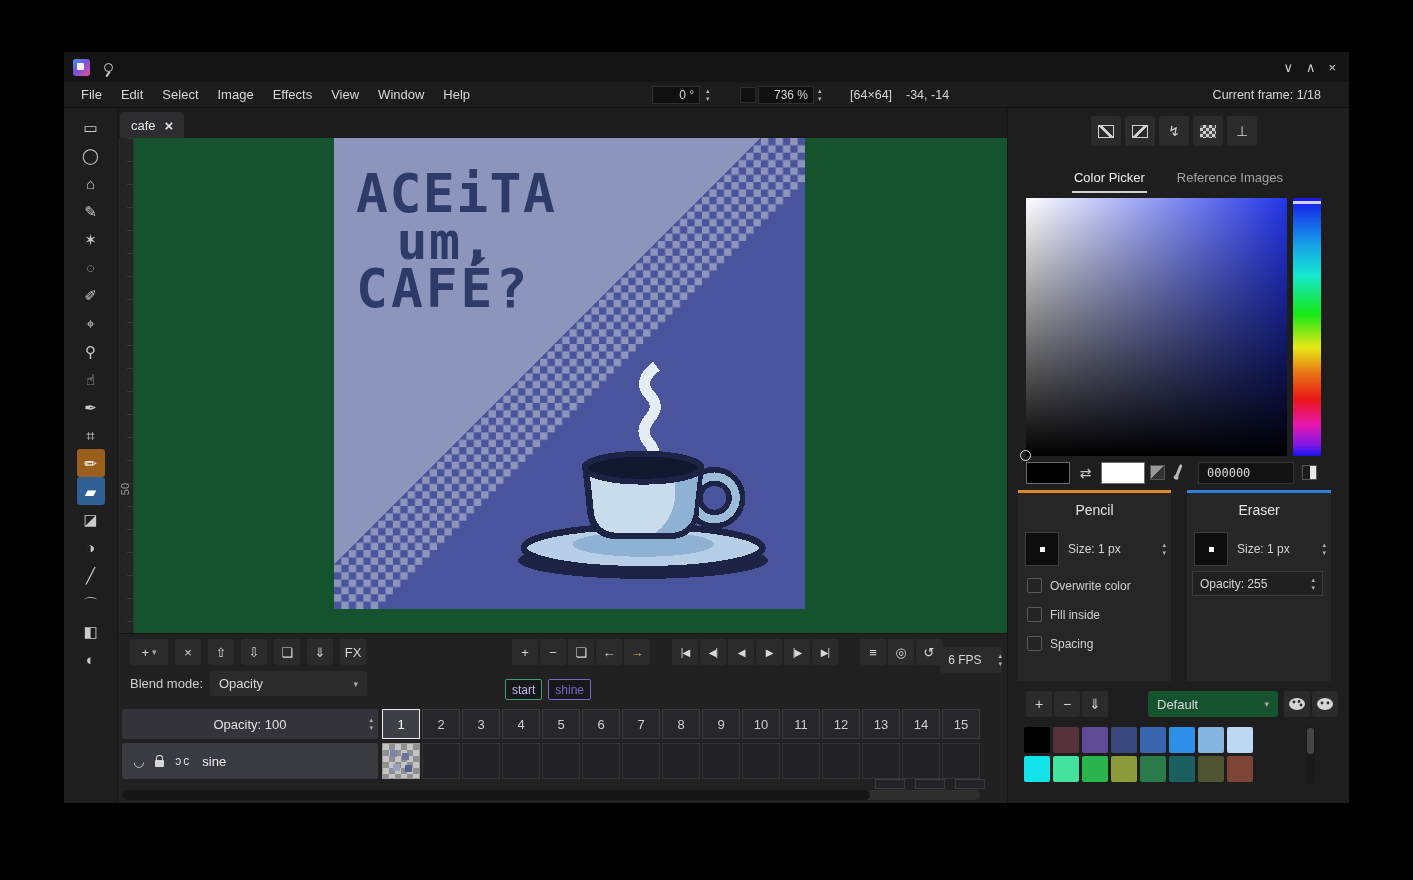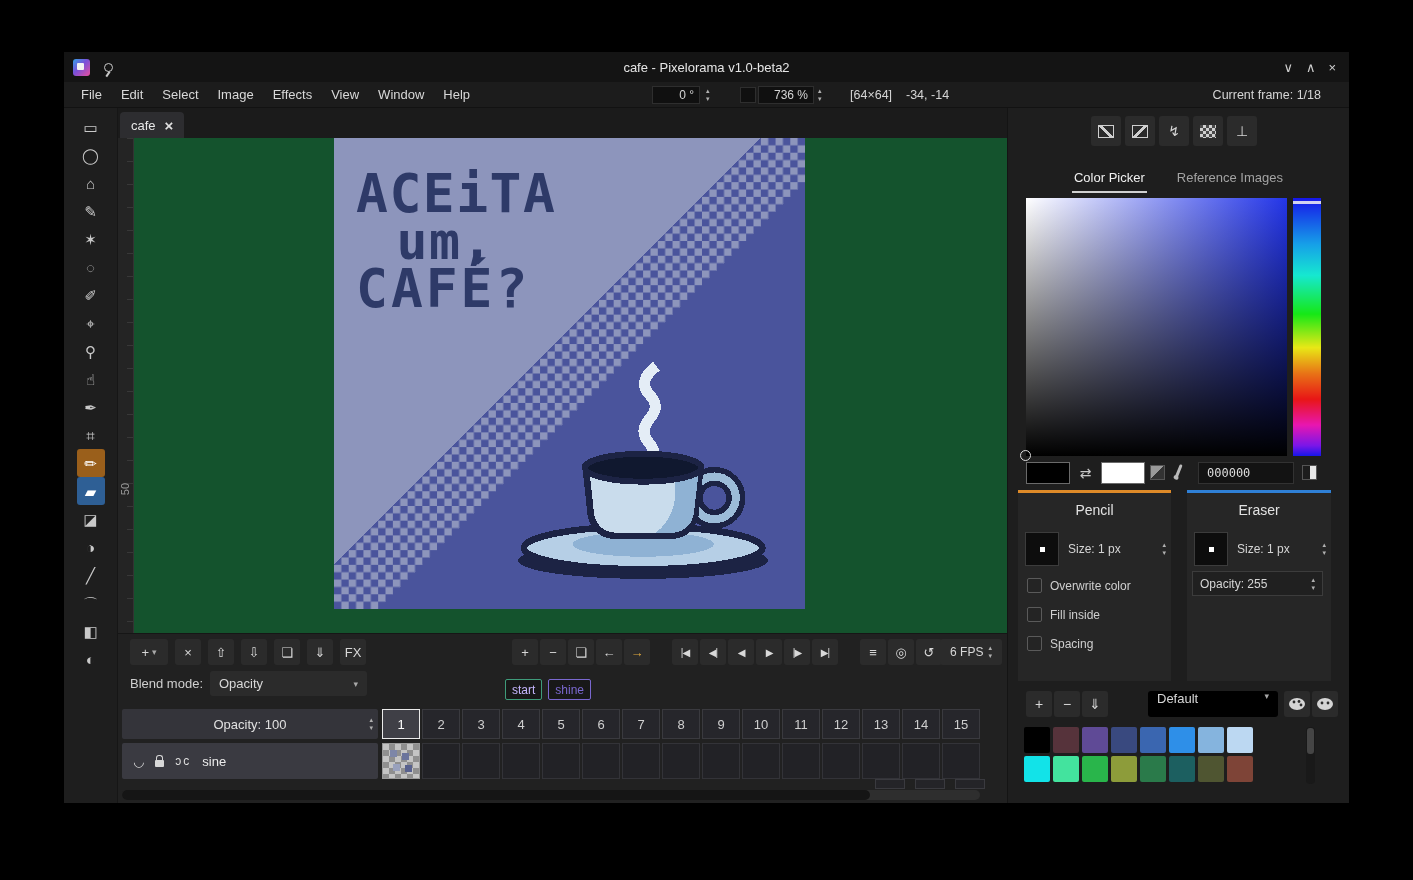--- a/index.html
+++ b/index.html
@@ -66,22 +66,22 @@
 
   
   .timeline{flex:0 0 170px;background:#212121;border-top:1px solid #161616;position:relative}
   .tl-btn{width:26px;height:26px;background:#2b2b2b;border-radius:3px;display:flex;align-items:center;
           justify-content:center;font-size:13px;color:#d8d8d8;flex:0 0 auto}
   #layer-buttons{position:absolute;left:12px;top:5px;display:flex;gap:7px}
   #frame-buttons{position:absolute;left:394px;top:5px;display:flex;gap:2px}
   #playback-buttons{position:absolute;left:554px;top:5px;display:flex;gap:2px}
   #playback-buttons .tl-btn{font-size:10px;letter-spacing:-1px}
   #option-buttons{position:absolute;left:742px;top:5px;display:flex;gap:2px}
-  .fps-box{position:absolute;left:822px;top:5px;width:62px;height:26px;background:#2b2b2b;border-radius:3px;
-           display:flex;align-items:center;justify-content:center;gap:5px;font-size:12px}
+  .fps-box{position:absolute;left:822px;top:13px;width:62px;height:26px;background:#2b2b2b;border-radius:3px;
+           display:flex;align-items:center;justify-content:flex-end;gap:17px;font-size:12px}
   .blend-label{position:absolute;left:12px;top:42px;color:#cfcfcf}
   .blend-dd{position:absolute;left:92px;top:37px;width:157px;height:25px;background:#2b2b2b;border-radius:3px;
             display:flex;align-items:center;padding:0 9px}
   .dd-chevron{margin-left:auto;font-size:9px;color:#a8a8a8}
   #tag-row{position:absolute;left:387px;top:45px;display:flex;gap:6px}
   .tag-chip{height:21px;padding:0 6px;border:1px solid;border-radius:2px;font-size:12px;display:flex;
             align-items:center;background:rgba(0,0,0,.25)}
   .opacity-box{position:absolute;left:4px;top:75px;width:256px;height:30px;background:#34343a;border-radius:2px;
                display:flex;align-items:center;justify-content:center;color:#e0e0e0}
   .opacity-box .spin{position:absolute;right:5px;top:4px;height:22px}
@@ -148,36 +148,35 @@
   .size-label{margin-left:9px;font-size:12px;color:#d5d5d5}
   .size-row .spin{margin-left:auto}
   #pencil-options{position:absolute;left:9px;top:85px;display:flex;flex-direction:column;gap:14px}
   .opt-row{display:flex;align-items:center;gap:8px;font-size:12px;color:#cfcfcf}
   .checkbox{width:15px;height:15px;background:#242424;border:1px solid #5a5a5a;border-radius:2px;flex:0 0 15px}
   .opacity-spin{position:absolute;left:5px;top:78px;width:131px;height:25px;background:#202020;border:1px solid #3c3c3c;
                 display:flex;align-items:center;padding:0 7px;font-size:12px;color:#d5d5d5}
   .opacity-spin .spin{margin-left:auto}
   .pal-btn{position:absolute;top:583px;width:26px;height:26px;background:#2b2b2b;border-radius:3px;display:flex;
            align-items:center;justify-content:center;font-size:14px;color:#d8d8d8}
-  .pal-dd{position:absolute;left:140px;top:583px;width:130px;height:26px;background:#000000;border-radius:3px;
-          display:flex;align-items:flex-start;padding:0 9px}
+  .pal-dd{position:absolute;left:140px;top:583px;width:130px;height:26px;background:#14532d;border-radius:3px;
+          display:flex;align-items:center;padding:0 9px}
   #palette-grid{position:absolute;left:16px;top:619px;width:232px;display:flex;flex-wrap:wrap;gap:3px}
   .pal-swatch{width:26px;height:26px;border-radius:2px}
   .pal-scroll{position:absolute;left:298px;top:619px;width:9px;height:57px;background:#191919;border-radius:4px}
   .pal-thumb{position:absolute;left:1px;top:1px;width:7px;height:26px;background:#454545;border-radius:3px}
 </style>
 </head>
 <body>
 
 <div class="window">
 
   <div class="titlebar">
     <div class="app-icon"></div>
     <div class="pin-icon"></div>
-    <div class="title-text">cafe - Pixelorama v1.0-beta2</div>
     <div class="win-controls">
       <span>∨</span>
       <span>∧</span>
       <span>×</span>
     </div>
   </div>
 
   <div class="menubar">
     <div id="menu-items">
         <span class="menu-item">File</span>

